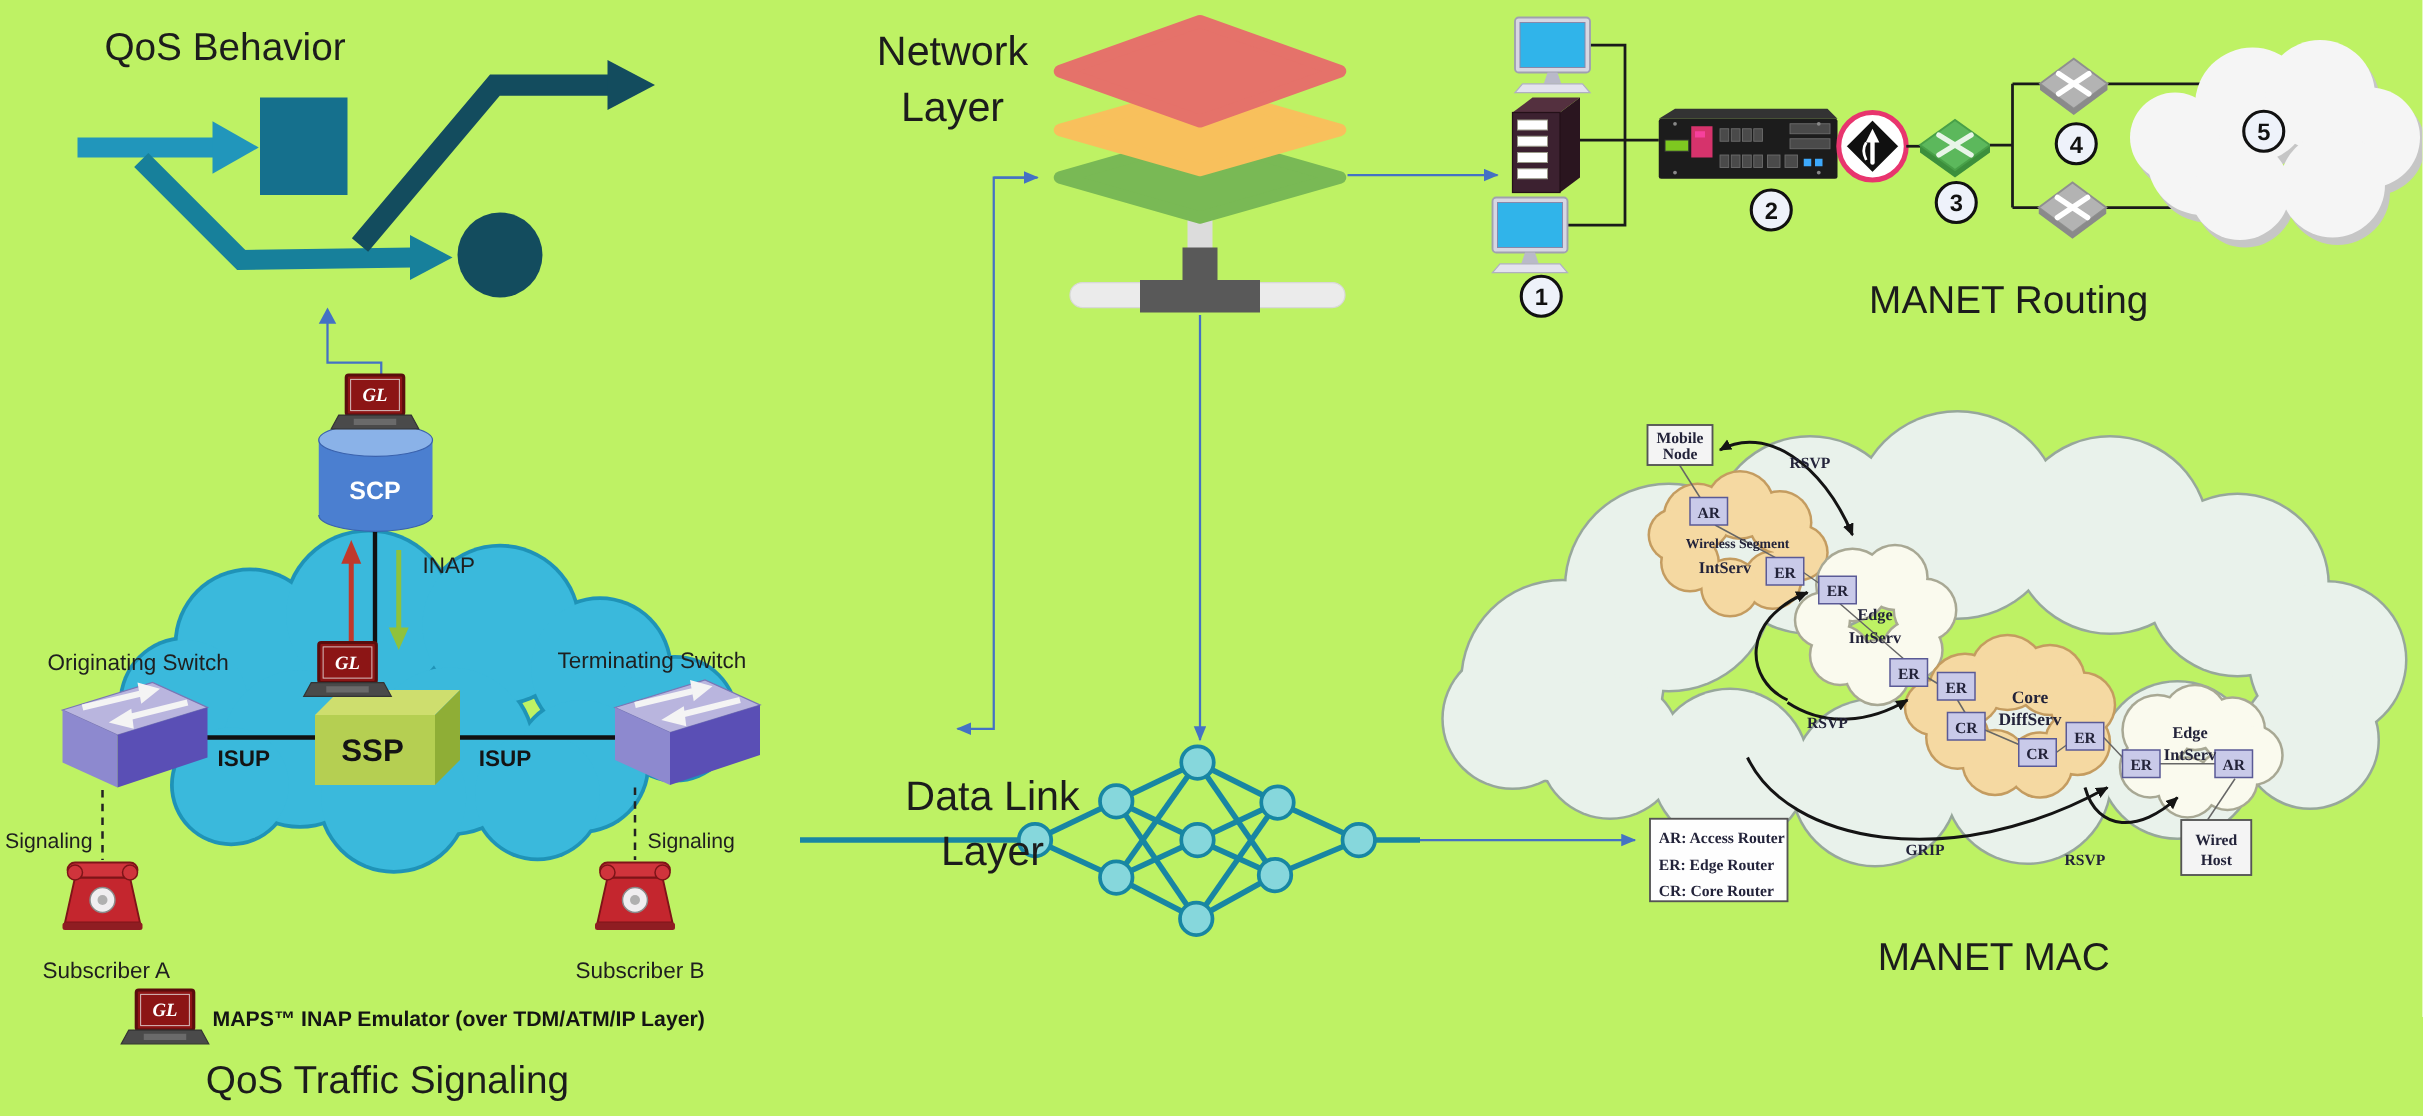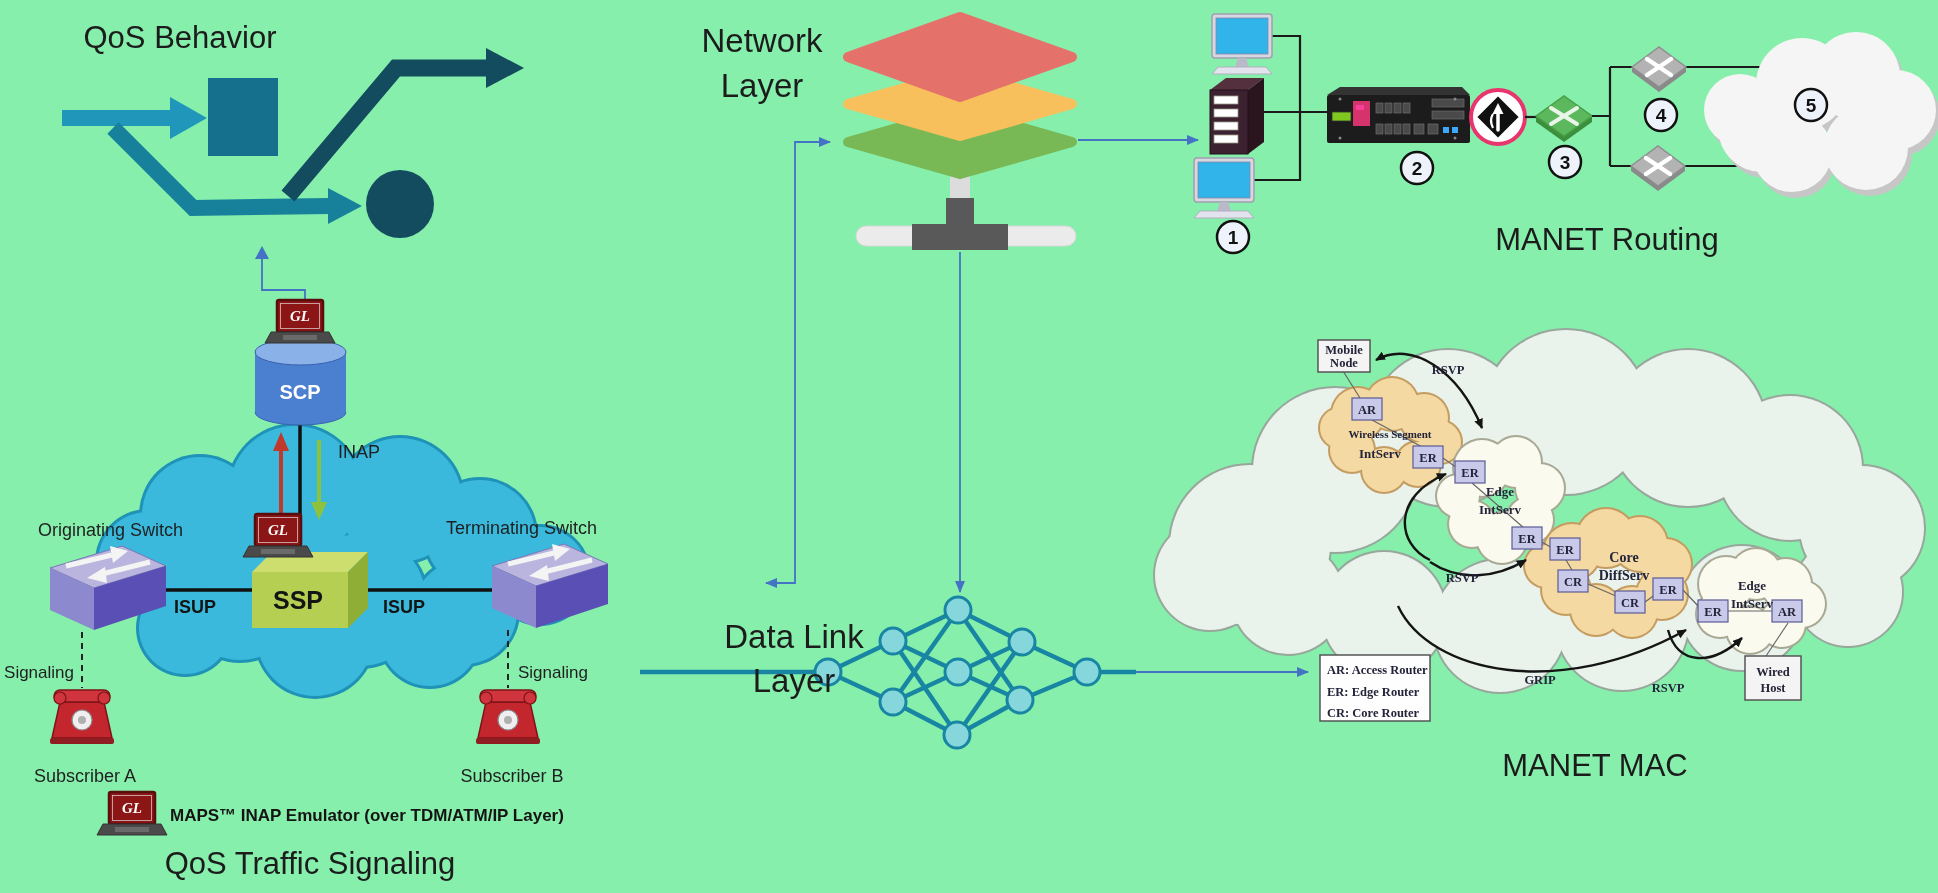--- a/index.html
+++ b/index.html
@@ -1,16 +1,16 @@
 <!DOCTYPE html>
 <html><head>
 <meta charset="utf-8">
 <style>
   html,body{margin:0;padding:0;background:#fff;}
-  .canvas{position:relative;width:1938px;height:893px;background:#86efac;overflow:hidden;text-align:right;}
+  .canvas{position:relative;width:1938px;height:893px;background:#bef264;overflow:hidden;text-align:right;}
   svg{display:block;}
   .t-title{font:31px "Liberation Sans", sans-serif;fill:#1c1c1c;}
   .t-title-lg{font:33px "Liberation Sans", sans-serif;fill:#1c1c1c;}
   .t-label{font:18px "Liberation Sans", sans-serif;fill:#1f1f1f;}
   .t-label-sm{font:17px "Liberation Sans", sans-serif;fill:#1f1f1f;}
   .t-isup{font:bold 18px "Liberation Sans", sans-serif;fill:#141414;}
   .t-caption{font:bold 17px "Liberation Sans", sans-serif;fill:#141414;}
   .t-scp{font:bold 20px "Liberation Sans", sans-serif;fill:#ffffff;}
   .t-ssp{font:bold 25px "Liberation Sans", sans-serif;fill:#141414;}
   .t-gl{font:italic bold 15px "Liberation Serif", serif;fill:#ffffff;}

